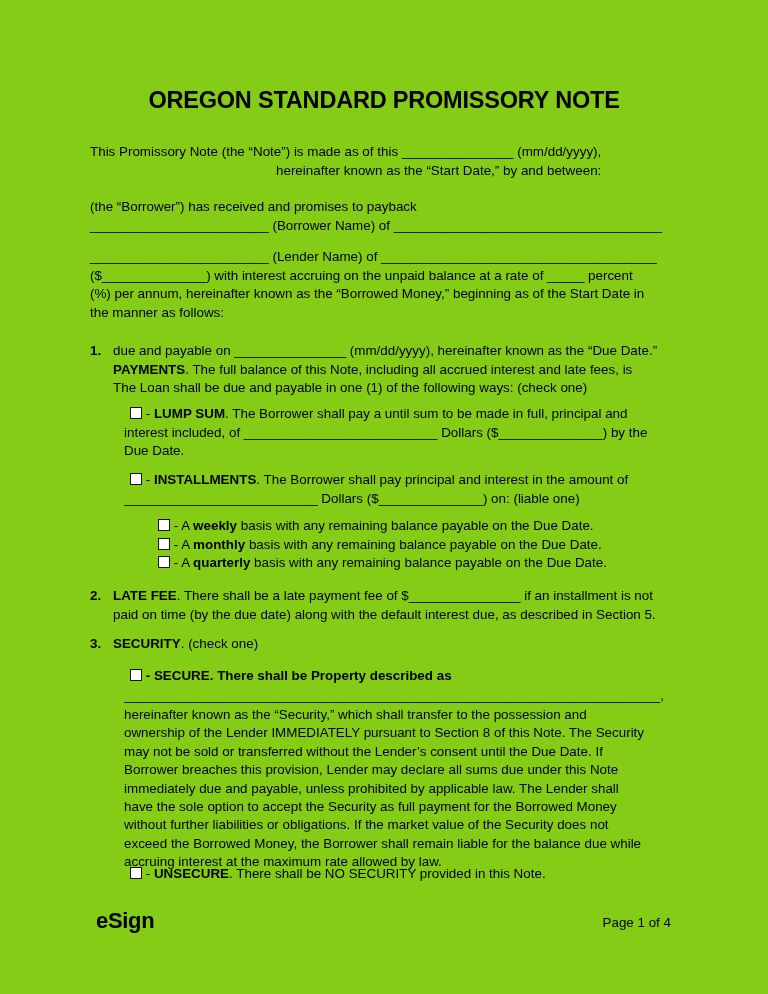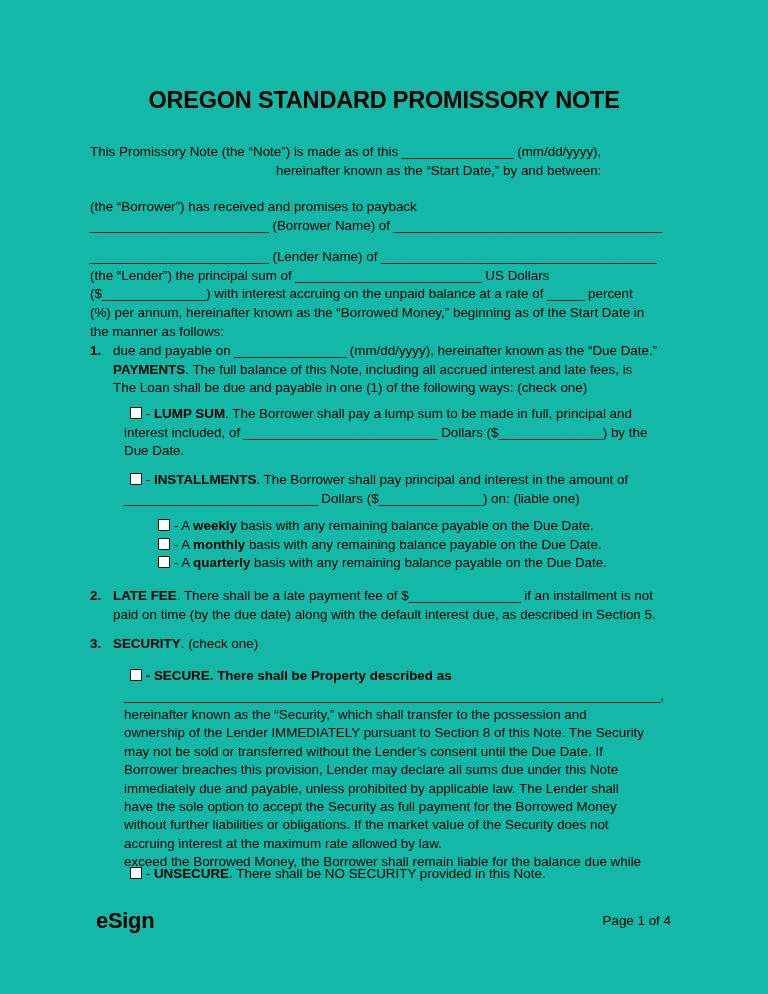--- a/index.html
+++ b/index.html
@@ -1,16 +1,16 @@
 <!DOCTYPE html>
 <html><head>
 <meta charset="utf-8">
 <style>
   html,body{margin:0;padding:0;background:#fff;}
-  .page{position:relative;width:768px;height:994px;background:#14b8a6;color:#000;
+  .page{position:relative;width:768px;height:994px;background:#84cc16;color:#000;
         font-family:"Liberation Sans",sans-serif;font-size:13.4px;line-height:18.7px;overflow:hidden;}
   .abs{position:absolute;}
   .line{white-space:nowrap;}
   .title{left:0;right:0;top:86px;text-align:center;font-size:23.5px;font-weight:bold;
          line-height:28px;letter-spacing:-0.2px;}
   .sec{padding-left:23px;}
   .sec .num{position:absolute;left:0;font-weight:bold;}
   .cb{display:inline-block;width:10px;height:10px;border:1.6px solid #141414;background:#fff;
       vertical-align:-1px;margin-left:6px;}
   .cb.flush{margin-left:0;}
@@ -20,21 +20,21 @@
   #s1{top:342px;left:90px;}
   #lump{top:405px;left:124px;}
   #inst{top:471px;left:124px;}
   #subs{top:517px;left:158px;}
   #s2{top:587px;left:90px;}
   #s3{top:635px;left:90px;}
   #secure{top:667px;left:124px;font-weight:bold;}
   #secure-blank{top:687px;left:124px;}
   #secure-para{top:706px;left:124px;line-height:18.4px;}
   #unsecure{top:865px;left:124px;}
-  #footer{top:908px;left:96px;right:97px;display:flex;justify-content:space-between;align-items:flex-start;}
+  #footer{top:908px;left:96px;right:97px;display:flex;justify-content:space-between;align-items:center;}
   .brand{font-size:22px;font-weight:bold;letter-spacing:-0.3px;line-height:26px;}
   .pageno{font-size:13.4px;margin-top:4px;}
 </style>
 </head>
 <body>
 
 <div class="page">
 
   <div class="abs title">OREGON STANDARD PROMISSORY NOTE</div>
 
@@ -43,35 +43,34 @@
     <div class="line">hereinafter known as the “Start Date,” by and between:</div>
   </div>
 
   <div class="abs" id="p2">
     <div class="line">(the “Borrower”) has received and promises to payback</div>
     <div class="line">________________________ (Borrower Name) of ____________________________________</div>
   </div>
 
   <div class="abs" id="p3">
     <div class="line">________________________ (Lender Name) of _____________________________________</div>
-    <div class="line">(the “Lender”) the principal sum of _________________________ US Dollars</div>
     <div class="line">($______________) with interest accruing on the unpaid balance at a rate of _____ percent</div>
     <div class="line">(%) per annum, hereinafter known as the “Borrowed Money,” beginning as of the Start Date in</div>
     <div class="line">the manner as follows:</div>
   </div>
 
   <div class="abs sec" id="s1">
     <span class="num">1.</span>
     <div class="line">due and payable on _______________ (mm/dd/yyyy), hereinafter known as the “Due Date.”</div>
     <div class="line"><b>PAYMENTS</b><span>. The full balance of this Note, including all accrued interest and late fees, is</span></div>
     <div class="line">The Loan shall be due and payable in one (1) of the following ways: (check one)</div>
   </div>
 
   <div class="abs" id="lump">
-    <div class="line"><span class="cb"></span><span> - </span><b>LUMP SUM</b><span>. The Borrower shall pay a lump sum to be made in full, principal and</span></div>
+    <div class="line"><span class="cb"></span><span> - </span><b>LUMP SUM</b><span>. The Borrower shall pay a until sum to be made in full, principal and</span></div>
     <div class="line">interest included, of __________________________ Dollars ($______________) by the</div>
     <div class="line">Due Date.</div>
   </div>
 
   <div class="abs" id="inst">
     <div class="line"><span class="cb"></span><span> - </span><b>INSTALLMENTS</b><span>. The Borrower shall pay principal and interest in the amount of</span></div>
     <div class="line">__________________________ Dollars ($______________) on: (liable one)</div>
   </div>
 
   <div class="abs" id="subs">
@@ -98,22 +97,22 @@
   <div class="abs line" id="secure-blank">________________________________________________________________________,</div>
 
   <div class="abs" id="secure-para">
     <div class="line">hereinafter known as the “Security,” which shall transfer to the possession and</div>
     <div class="line">ownership of the Lender IMMEDIATELY pursuant to Section 8 of this Note. The Security</div>
     <div class="line">may not be sold or transferred without the Lender’s consent until the Due Date. If</div>
     <div class="line">Borrower breaches this provision, Lender may declare all sums due under this Note</div>
     <div class="line">immediately due and payable, unless prohibited by applicable law. The Lender shall</div>
     <div class="line">have the sole option to accept the Security as full payment for the Borrowed Money</div>
     <div class="line">without further liabilities or obligations. If the market value of the Security does not</div>
+    <div class="line">exceed the Borrowed Money, the Borrower shall remain liable for the balance due while</div>
     <div class="line">accruing interest at the maximum rate allowed by law.</div>
-    <div class="line">exceed the Borrowed Money, the Borrower shall remain liable for the balance due while</div>
   </div>
 
   <div class="abs" id="unsecure">
     <div class="line"><span class="cb"></span><span> - </span><b>UNSECURE</b><span>. There shall be NO SECURITY provided in this Note.</span></div>
   </div>
 
   <div class="abs" id="footer">
     <span class="brand">eSign</span>
     <span class="pageno">Page 1 of 4</span>
   </div>

